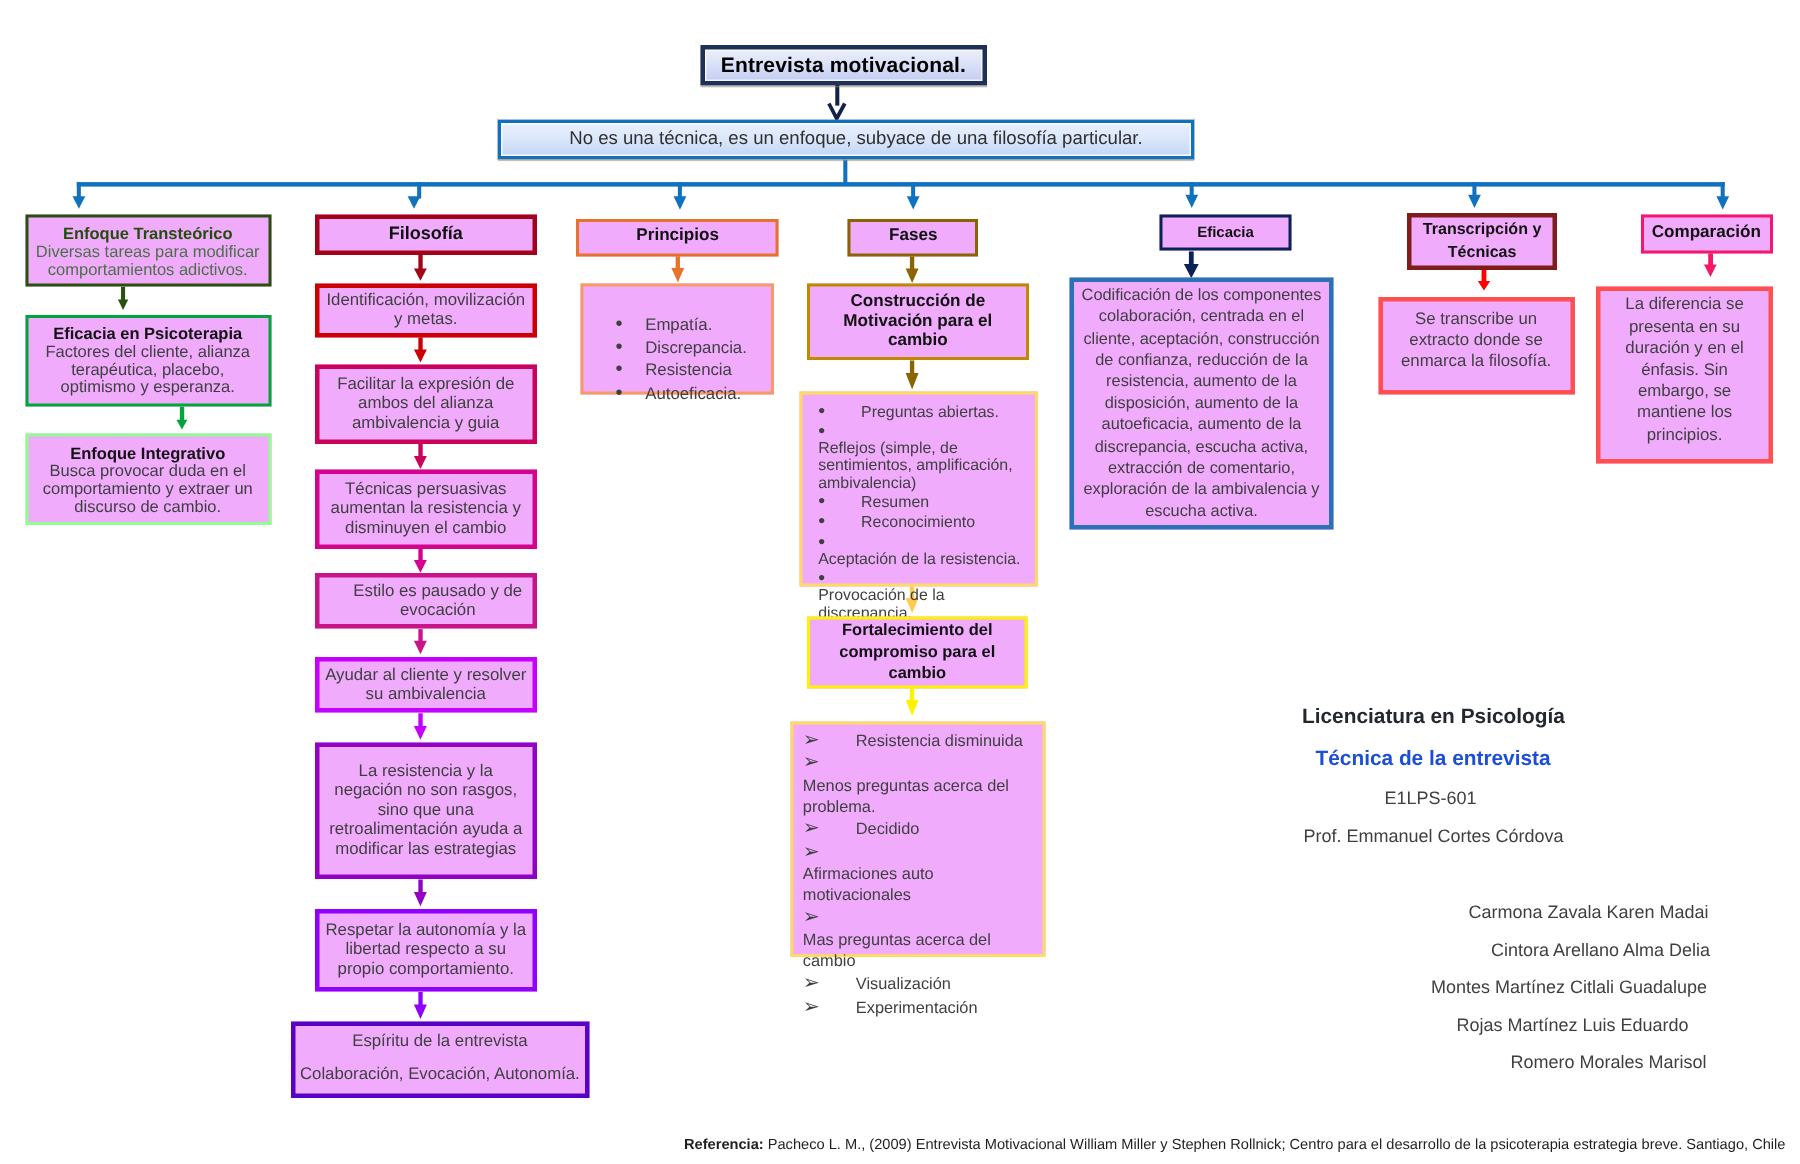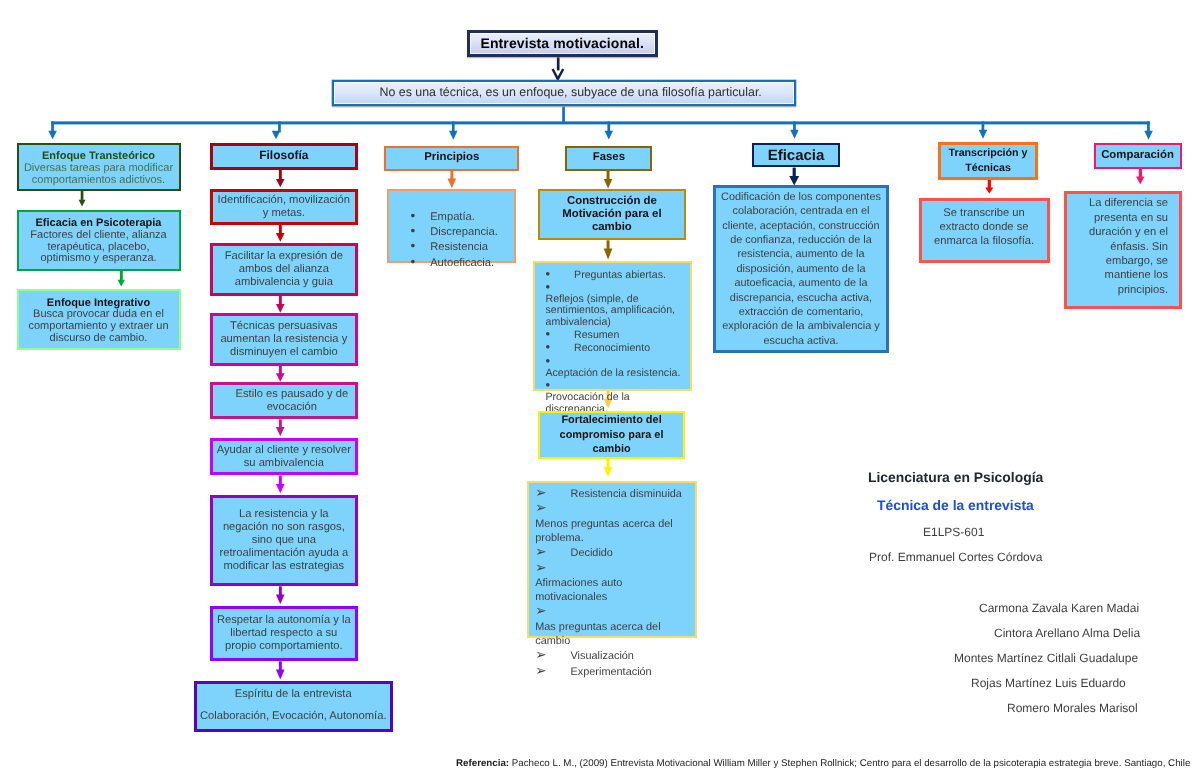--- a/index.html
+++ b/index.html
@@ -1,21 +1,21 @@
 <!DOCTYPE html>
 <html><head>
 <meta charset="utf-8">
 <style>
   *{box-sizing:border-box;}
   html,body{margin:0;padding:0;}
   body{width:1200px;height:776px;background:#fff;font-family:"Liberation Sans",sans-serif;position:relative;overflow:hidden;
        -webkit-font-smoothing:antialiased;text-rendering:geometricPrecision;}
   .stage{position:absolute;left:0;top:0;width:1200px;height:560px;}
   svg.conns{position:absolute;left:0;top:0;width:1200px;height:776px;}
-  .box{position:absolute;background:#7dd3fc;display:flex;flex-direction:column;align-items:center;justify-content:center;
+  .box{position:absolute;background:#f0abfc;display:flex;flex-direction:column;align-items:center;justify-content:center;
        text-align:center;color:#3f3f3f;line-height:1.16;}
   .box .hd{font-weight:bold;color:#111;}
   .titlebox{border:3.2px solid #1F3057;background:linear-gradient(180deg,#eceffb 0%,#dde3f8 40%,#c3cdf0 100%);
     box-shadow:0 1.2px 0 0 rgba(150,130,105,0.55), inset 0 0 0 1px rgba(255,255,255,0.75);}
   .titlebox .hd{font-size:14.0px;color:#000;letter-spacing:0.1px;}
   .bannerbox{border:2.6px solid #1072BE;background:linear-gradient(180deg,#e9f0fd 0%,#dce7fa 45%,#c3d6f5 100%);font-size:12.4px;color:#2f2f2f;
     box-shadow:0 1.4px 0 0 rgba(160,140,112,0.55), 0 0 0 0.7px rgba(90,110,140,0.45), inset 0 0 0 1px rgba(255,255,255,0.85);}
   .para > div{text-indent:0;}
   .para > div > span{line-height:inherit;display:inline-block;vertical-align:baseline;}
   .para > div .tab{display:inline-block;width:26px;}
@@ -233,41 +233,41 @@
    <div><span style="font-size:13.5px;">➢</span><span class="tab" style="width:24px;"></span><span>Resistencia disminuida</span></div>
    <div><span style="font-size:13.5px;">➢</span><span class="tab" style="width:24px;"></span><span>Menos preguntas acerca del problema.</span></div>
    <div><span style="font-size:13.5px;">➢</span><span class="tab" style="width:24px;"></span><span>Decidido</span></div>
    <div><span style="font-size:13.5px;">➢</span><span class="tab" style="width:24px;"></span><span>Afirmaciones auto motivacionales</span></div>
    <div><span style="font-size:13.5px;">➢</span><span class="tab" style="width:24px;"></span><span>Mas preguntas acerca del cambio</span></div>
    <div><span style="font-size:13.5px;">➢</span><span class="tab" style="width:24px;"></span><span>Visualización</span></div>
    <div><span style="font-size:13.5px;">➢</span><span class="tab" style="width:24px;"></span><span>Experimentación</span></div>
   </div>
 </div>
 
-<div class="box" style="left:752px;top:143.4px;width:88px;height:24.1px;border:2.8px solid #0B2259;font-size:15px;">
+<div class="box" style="left:773px;top:143.4px;width:88px;height:24.1px;border:2.8px solid #0B2259;font-size:10px;">
   <div class="hd">Eficacia</div>
 </div>
 
 <div class="box" style="left:712.8px;top:184.8px;width:176.4px;height:168.5px;border:3px solid #2A72B5;font-size:10.9px;line-height:14.4px;">
   <div style="width:170px;">Codificación de los componentes colaboración, centrada en el cliente, aceptación, construcción de confianza, reducción de la resistencia, aumento de la disposición, aumento de la autoeficacia, aumento de la discrepancia, escucha activa, extracción de comentario, exploración de la ambivalencia y escucha activa.</div>
 </div>
 
-<div class="box" style="left:937.8px;top:141.5px;width:100.5px;height:38.2px;border:3px solid #f97316;font-size:10.7px;line-height:14.5px;">
+<div class="box" style="left:937.8px;top:141.5px;width:100.5px;height:38.2px;border:3px solid #7f1d1d;font-size:10.7px;line-height:14.5px;">
   <div class="hd" style="width:92px;">Transcripción y Técnicas</div>
 </div>
 
 <div class="box" style="left:918.5px;top:198.0px;width:131.1px;height:64.7px;border:3px solid #FF5050;font-size:11.2px;line-height:14.1px;justify-content:flex-start;padding-top:5px;">
   <div style="width:112px;">Se transcribe un extracto donde se enmarca la filosofía.</div>
 </div>
 
 <div class="box" style="left:1093.5px;top:142.9px;width:88.1px;height:25.7px;border:2.8px solid #F5186A;font-size:11.4px;">
   <div class="hd">Comparación</div>
 </div>
 
-<div class="box" style="left:1063.7px;top:191.4px;width:118.7px;height:117.5px;border:3px solid #FF5050;font-size:11.2px;line-height:14.4px;justify-content:flex-start;padding-top:2px;text-align:right;">
+<div class="box" style="left:1063.7px;top:191.4px;width:118.7px;height:117.5px;border:3px solid #FF5050;font-size:11.2px;line-height:14.4px;justify-content:flex-start;padding-top:2px;">
   <div style="width:90px;">La diferencia se presenta en su duración y en el énfasis. Sin embargo, se mantiene los principios.</div>
 </div>
 
 <div class="credits">
   <span style="left:868px;top:469px;font-size:13.9px;font-weight:bold;color:#23272e;">Licenciatura en Psicología</span>
   <span style="left:877px;top:496.5px;font-size:13.9px;font-weight:bold;color:#1d4ed8;">Técnica de la entrevista</span>
   <span style="left:923px;top:525px;font-size:12.0px;">E1LPS-601</span>
   <span style="left:869px;top:549.5px;font-size:12.0px;text-align:center;">Prof. Emmanuel Cortes Córdova</span>
   <span style="left:979px;top:600.5px;font-size:12.0px;">Carmona Zavala Karen Madai</span>
   <span style="left:994px;top:625.5px;font-size:12.0px;">Cintora Arellano Alma Delia</span>

